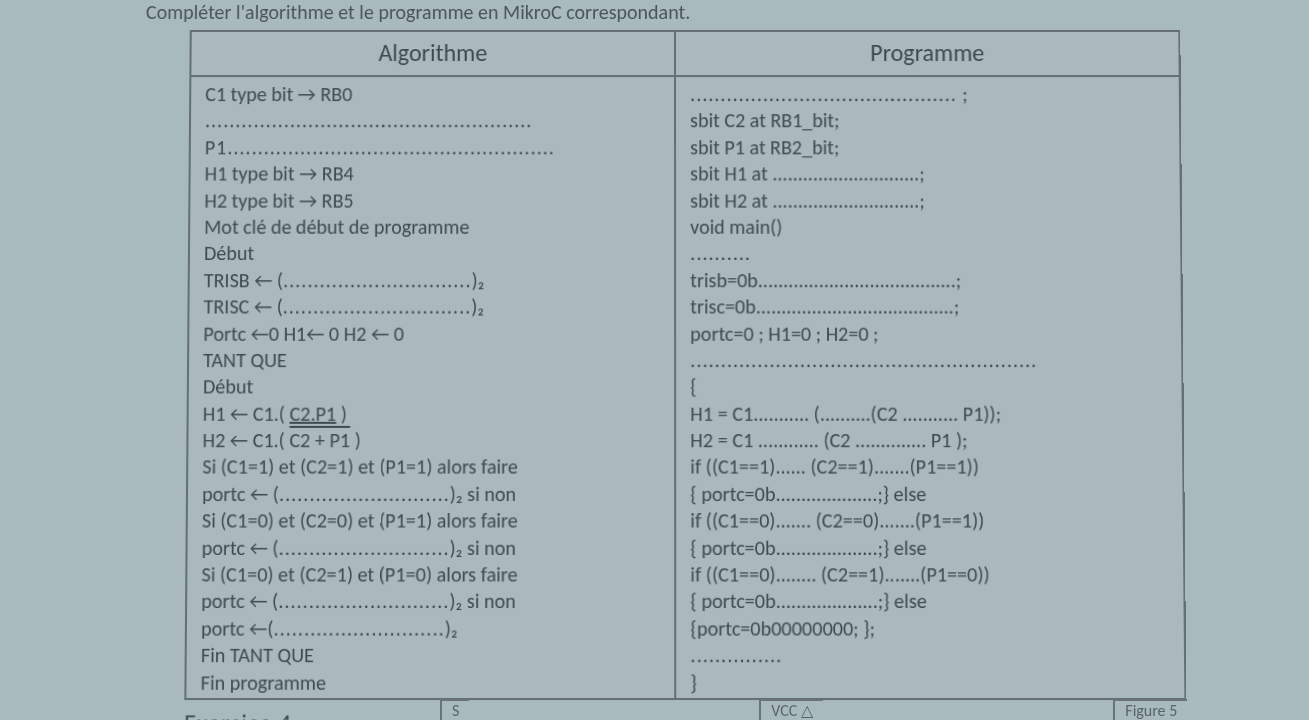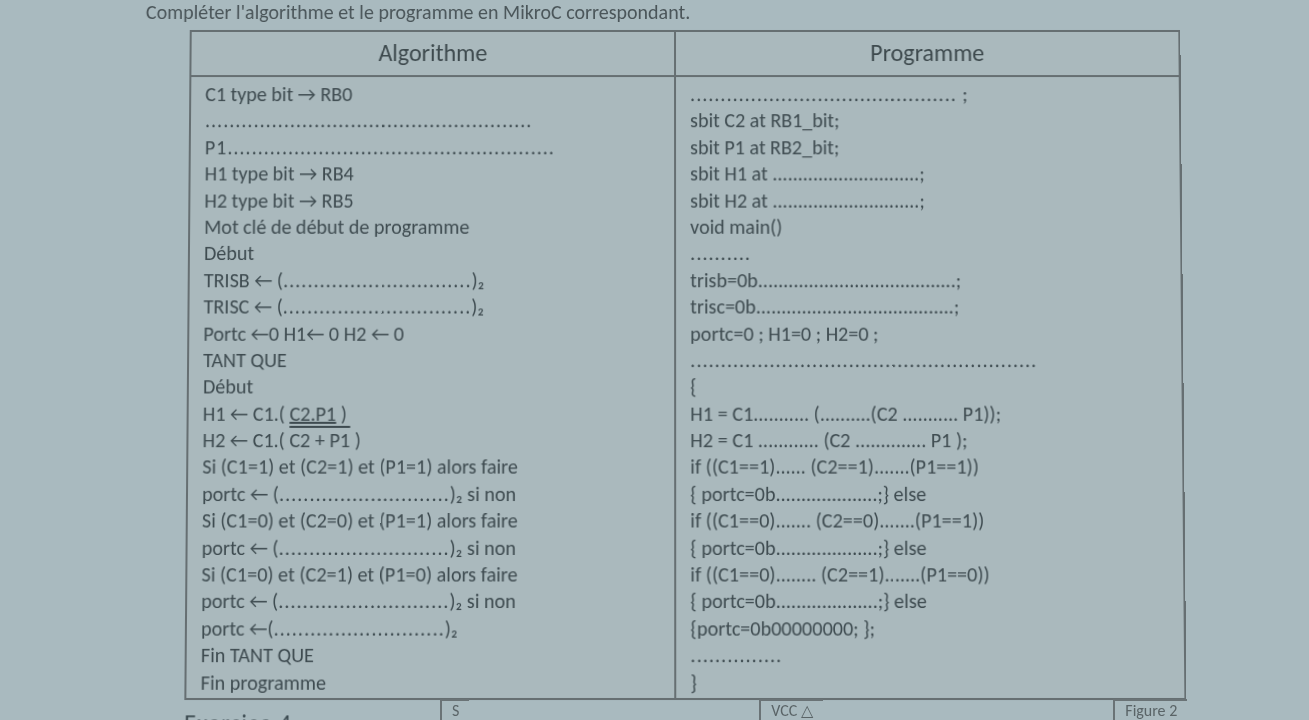--- a/index.html
+++ b/index.html
@@ -156,14 +156,14 @@
     </tr>
   </tbody>
     </table>
 
   <div class="ex">Exercice 4 :</div>
 </div>
 
 <div class="bottom-frag">
   <div class="box">S</div>
   <div class="box">VCC △</div>
-  <div class="box">Figure 2</div>
+  <div class="box">Figure 5</div>
 </div>
 
 </body></html>

